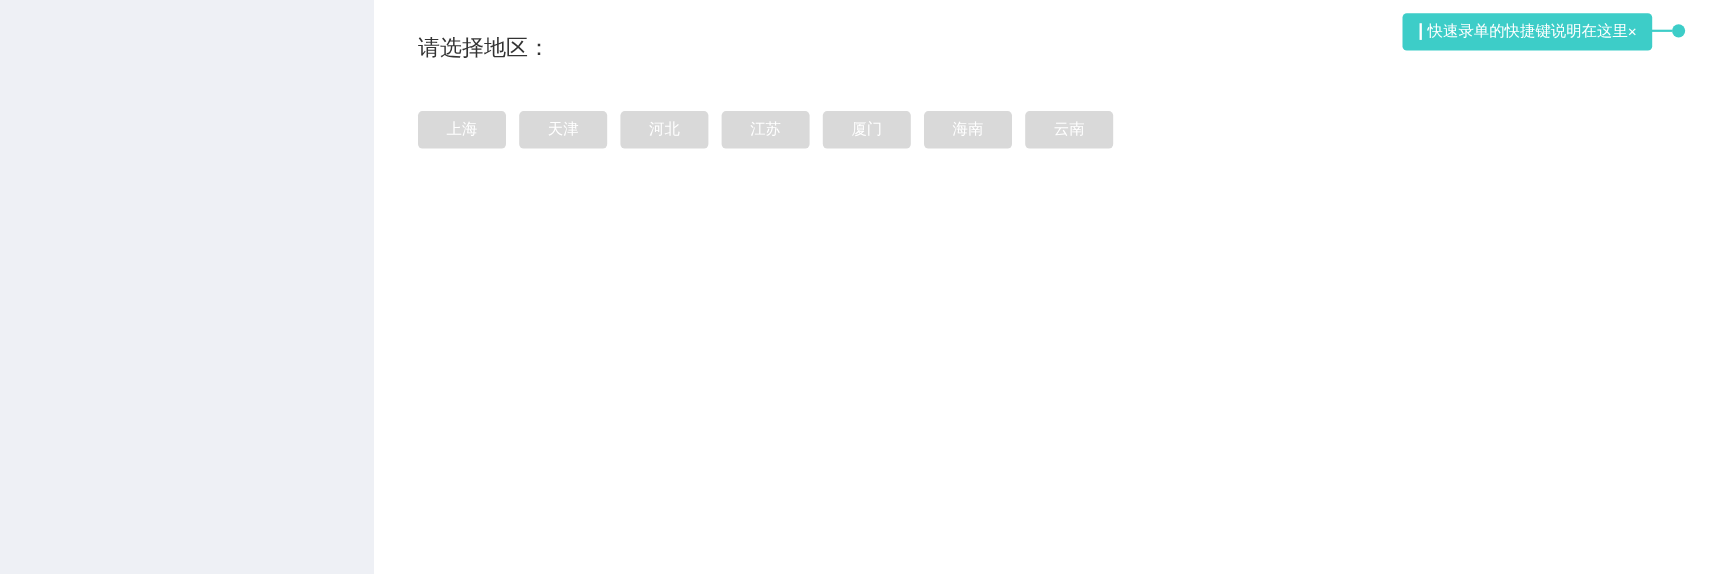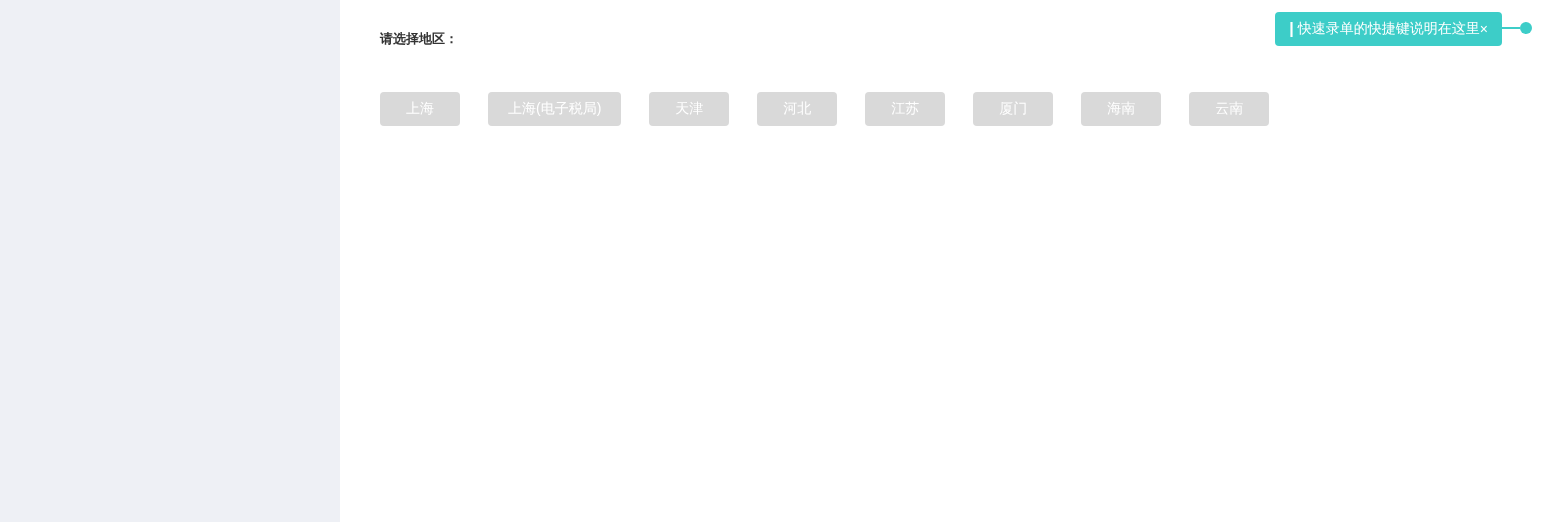--- a/index.html
+++ b/index.html
@@ -30,30 +30,30 @@
       position: absolute;
       left: 340px;
       top: 0;
       right: 0;
       bottom: 0;
       background: #ffffff;
       padding: 30px 40px;
     }
 
     .page-title {
-      font-size: 13px;
+      font-size: 20px;
       color: #333;
-      font-weight: bold;
+      font-weight: normal;
       margin-bottom: 28px;
     }
 
     .region-buttons {
       display: flex;
       flex-wrap: wrap;
-      gap: 28px;
+      gap: 12px;
       margin-top: 44px;
     }
 
     .region-btn {
       padding: 8px 20px;
       background: #d9d9d9;
       border: none;
       border-radius: 4px;
       color: #fff;
       font-size: 14px;
@@ -118,21 +118,20 @@
 </head>
 <body>
 
 <div class="left-sidebar"></div>
 
 <div class="main-content">
   <div class="page-title">请选择地区：</div>
 
   <div class="region-buttons">
   <button class="region-btn">上海</button>
-      <button class="region-btn">上海(电子税局)</button>
       <button class="region-btn">天津</button>
       <button class="region-btn">河北</button>
       <button class="region-btn">江苏</button>
       <button class="region-btn">厦门</button>
       <button class="region-btn">海南</button>
       <button class="region-btn">云南</button>
     </div>
 </div>
 
 <div class="tooltip-banner">

